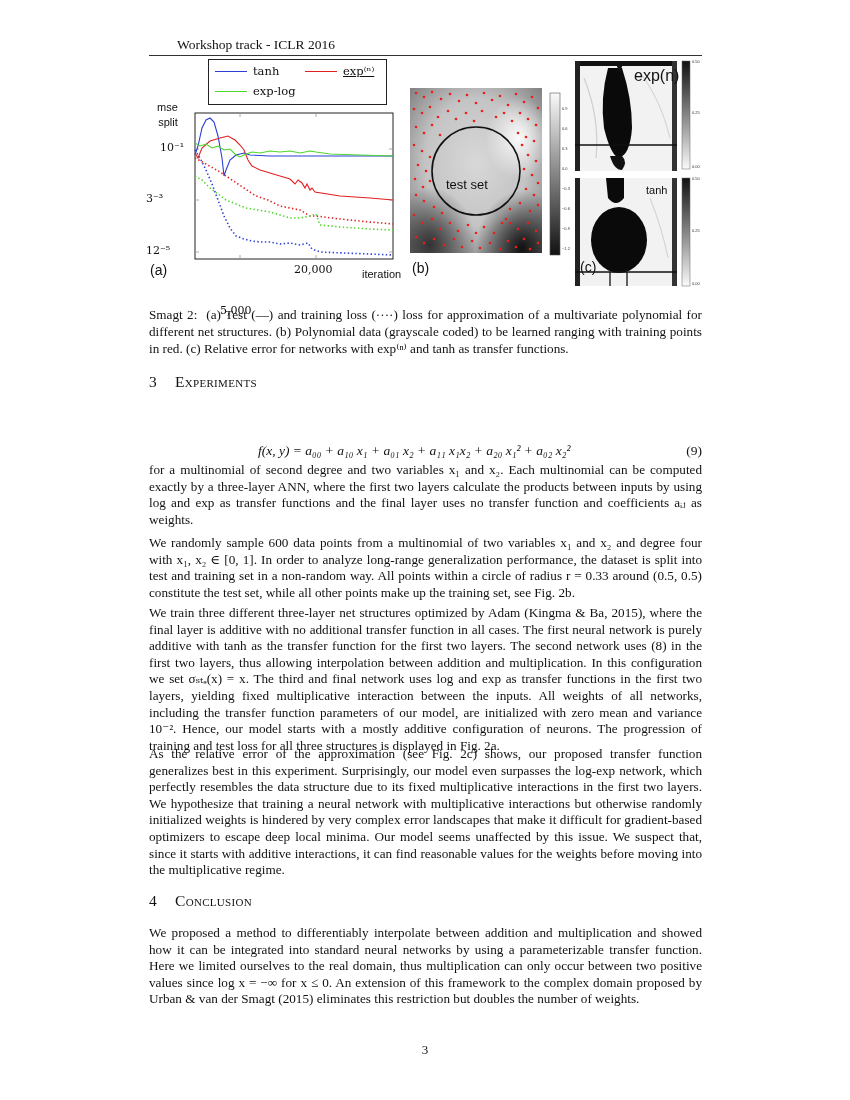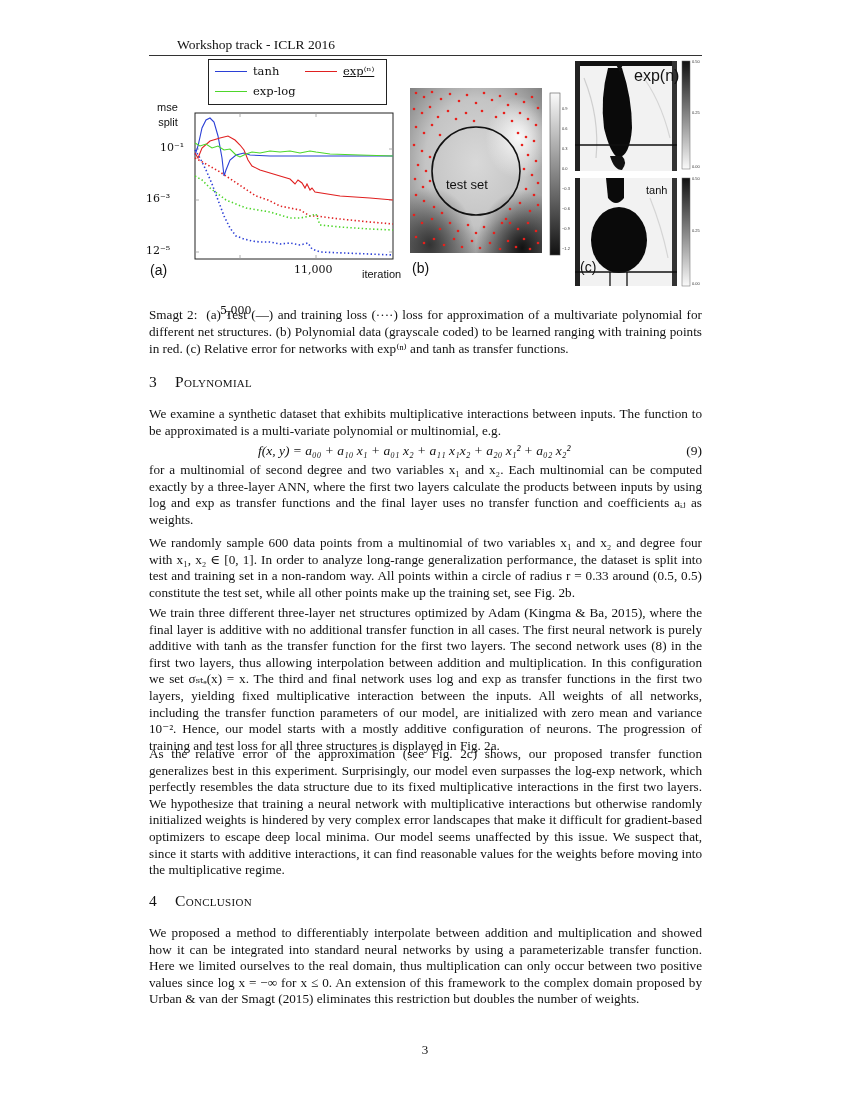--- a/index.html
+++ b/index.html
@@ -66,21 +66,21 @@
           <span>exp-log</span>
         </div>
       </div>
 
       <div class="ylabel">
         <div>mse</div>
         <div>split</div>
       </div>
 
       <div class="ytick" style="left:20px; top:83px;">10⁻¹</div>
-      <div class="ytick" style="left:6px; top:134px;">16⁻³</div>
+      <div class="ytick" style="left:6px; top:134px;">3⁻³</div>
       <div class="ytick" style="left:6px; top:186px;">12⁻⁵</div>
 
       <svg class="plot" width="265" height="225">
         <rect x="55" y="55" width="198" height="146" fill="#fff" stroke="#222" stroke-width="1"></rect>
 
         <g stroke="#999" stroke-width="0.8">
           <line x1="55" y1="91" x2="59" y2="91"></line>
             <line x1="249" y1="91" x2="253" y2="91"></line>
           <line x1="55" y1="142" x2="59" y2="142"></line>
             <line x1="249" y1="142" x2="253" y2="142"></line>
@@ -96,21 +96,21 @@
         <path d="M55,95 L58,100 L62,90 L70,83 L80,80 L88,78 L95,82 L100,87 L104,92 L108,102 L112,108 L120,112 L130,115 L140,118 L150,121 L155,126 L158,122 L162,125 L165,130 L167,126 L170,132 L172,130 L175,134 L200,138 L230,140 L253,142" fill="none" stroke="#e02020" stroke-width="1.1"></path>
         <path d="M55,85 L60,88 L66,86 L72,90 L78,88 L84,92 L90,91 L96,97 L100,99 L106,96 L112,94 L120,95 L130,93 L140,94 L150,93 L160,95 L170,93 L176,94 L190,96 L220,97 L253,98" fill="none" stroke="#4ed62b" stroke-width="1.1"></path>
 
         <path d="M55,92 L60,100 L66,112 L72,126 L78,142 L84,158 L90,170 L96,178 L104,181 L112,183 L120,184 L130,184 L140,186 L150,185 L160,187 L168,185 L172,191 L180,194 L253,197" fill="none" stroke="#2b3fd6" stroke-width="1.6" stroke-dasharray="1.4,2.4"></path>
         <path d="M55,100 L66,106 L80,114 L92,122 L104,130 L116,138 L128,142 L140,148 L150,150 L160,152 L170,158 L176,158 L200,161 L230,164 L253,166" fill="none" stroke="#e02020" stroke-width="1.6" stroke-dasharray="1.4,2.4"></path>
         <path d="M55,118 L62,122 L70,130 L78,136 L86,142 L96,146 L106,150 L118,152 L130,154 L140,157 L150,160 L160,160 L170,158 L176,156 L180,167 L200,169 L230,171 L253,172" fill="none" stroke="#4ed62b" stroke-width="1.6" stroke-dasharray="1.4,2.4"></path>
       </svg>
 
       <div class="panel-tag" style="left:10px; top:204px;">(a)</div>
       <div class="xtick" style="left:80px; top:205px;margin-top:41px;">5,000</div>
-      <div class="xtick" style="left:154px; top:205px;">11,000</div>
+      <div class="xtick" style="left:154px; top:205px;">20,000</div>
       <div class="xlabel" style="left:222px; top:210px;">iteration</div>
     </div>
 
     <div class="fig-panel panel-b">
       <svg width="160" height="200" style="position:absolute;left:0;top:0;">
         <defs>
           <radialGradient id="gb1" cx="0.5" cy="0.45" r="0.7">
             <stop offset="0" stop-color="#d8d8d8"></stop>
             <stop offset="0.55" stop-color="#c4c4c4"></stop>
             <stop offset="1" stop-color="#7a7a7a"></stop>
@@ -297,24 +297,23 @@
       <div class="panel-tag" style="left:10px; top:201px;">(c)</div>
     </div>
   </div>
 
   <div class="caption">
     <span>Smagt 2:</span>&nbsp;
     <span>(a) Test (—) and training loss (····) loss for approximation of a multivariate polynomial for different net structures. (b) Polynomial data (grayscale coded) to be learned ranging with training points in red. (c) Relative error for networks with exp⁽ⁿ⁾ and tanh as transfer functions.</span>
   </div>
 
   <div class="section-title" style="top:373px;">
-    <span class="num">3</span><span class="sc">Polynomial</span>
-  </div>
-
-  <p class="para" style="top:406px;">We examine a synthetic dataset that exhibits multiplicative interactions between inputs. The function to be approximated is a multi-variate polynomial or multinomial, e.g.</p>
+    <span class="num">3</span><span class="sc">Experiments</span>
+  </div>
+
 
   <div class="equation">
     <span class="eq-body">f(x, y) = a₀₀ + a₁₀ x₁ + a₀₁ x₂ + a₁₁ x₁x₂ + a₂₀ x₁² + a₀₂ x₂²</span>
     <span class="eq-num">(9)</span>
   </div>
 
   <p class="para" style="top:462px;">for a multinomial of second degree and two variables x₁ and x₂. Each multinomial can be computed exactly by a three-layer ANN, where the first two layers calculate the products between inputs by using log and exp as transfer functions and the final layer uses no transfer function and coefficients aᵢⱼ as weights.</p>
   <p class="para" style="top:535px;">We randomly sample 600 data points from a multinomial of two variables x₁ and x₂ and degree four with x₁, x₂ ∈ [0, 1]. In order to analyze long-range generalization performance, the dataset is split into test and training set in a non-random way. All points within a circle of radius r = 0.33 around (0.5, 0.5) constitute the test set, while all other points make up the training set, see Fig. 2b.</p>
   <p class="para" style="top:605px;">We train three different three-layer net structures optimized by Adam (Kingma &amp; Ba, 2015), where the final layer is additive with no additional transfer function in all cases. The first neural network is purely additive with tanh as the transfer function for the first two layers. The second network uses (8) in the first two layers, thus allowing interpolation between addition and multiplication. In this configuration we set σₛₜₔ(x) = x. The third and final network uses log and exp as transfer functions in the first two layers, yielding fixed multiplicative interaction between the inputs. All weights of all networks, including the transfer function parameters of our model, are initialized with zero mean and variance 10⁻². Hence, our model starts with a mostly additive configuration of neurons. The progression of training and test loss for all three structures is displayed in Fig. 2a.</p>
   <p class="para" style="top:746px;">As the relative error of the approximation (see Fig. 2c) shows, our proposed transfer function generalizes best in this experiment. Surprisingly, our model even surpasses the log-exp network, which perfectly resembles the data structure due to its fixed multiplicative interactions in the first two layers. We hypothesize that training a neural network with multiplicative interactions but otherwise randomly initialized weights is hindered by very complex error landscapes that make it difficult for gradient-based optimizers to escape deep local minima. Our model seems unaffected by this issue. We suspect that, since it starts with additive interactions, it can find reasonable values for the weights before moving into the multiplicative regime.</p>

